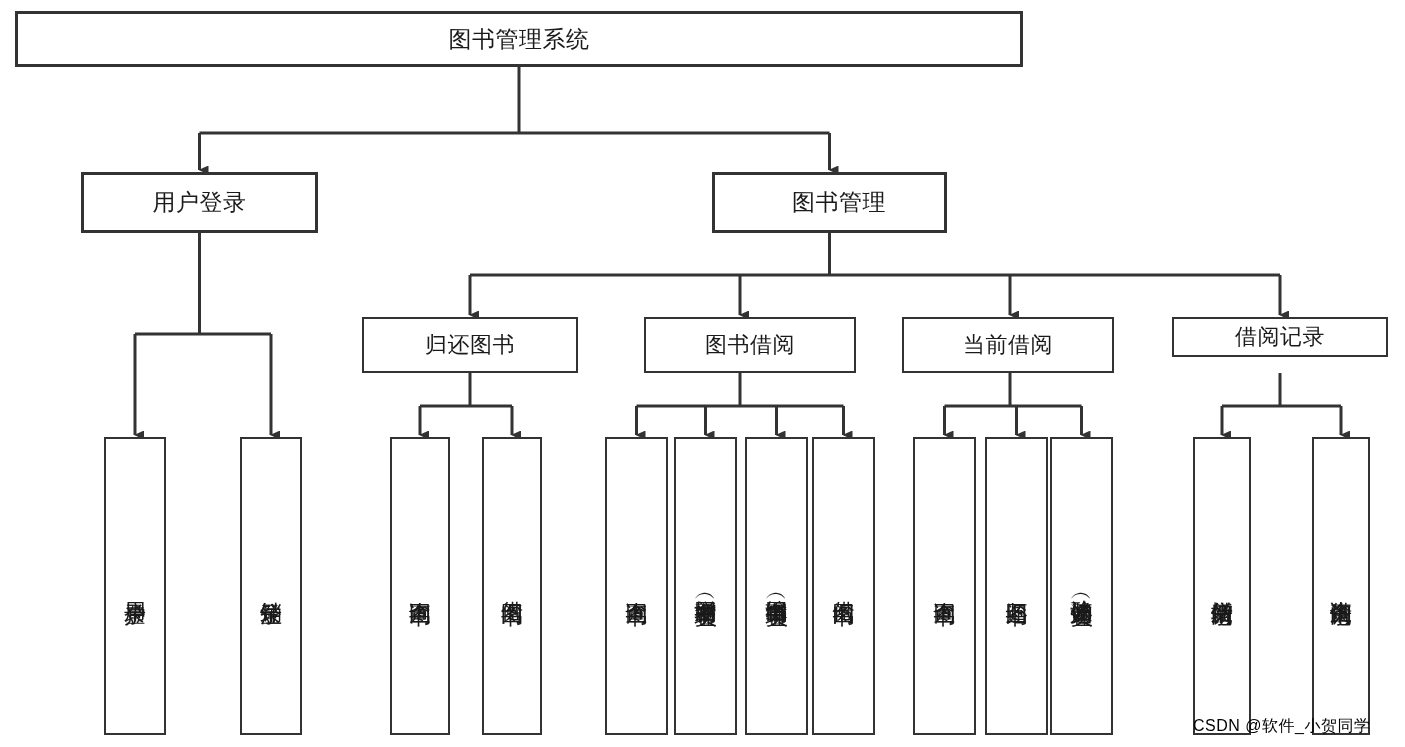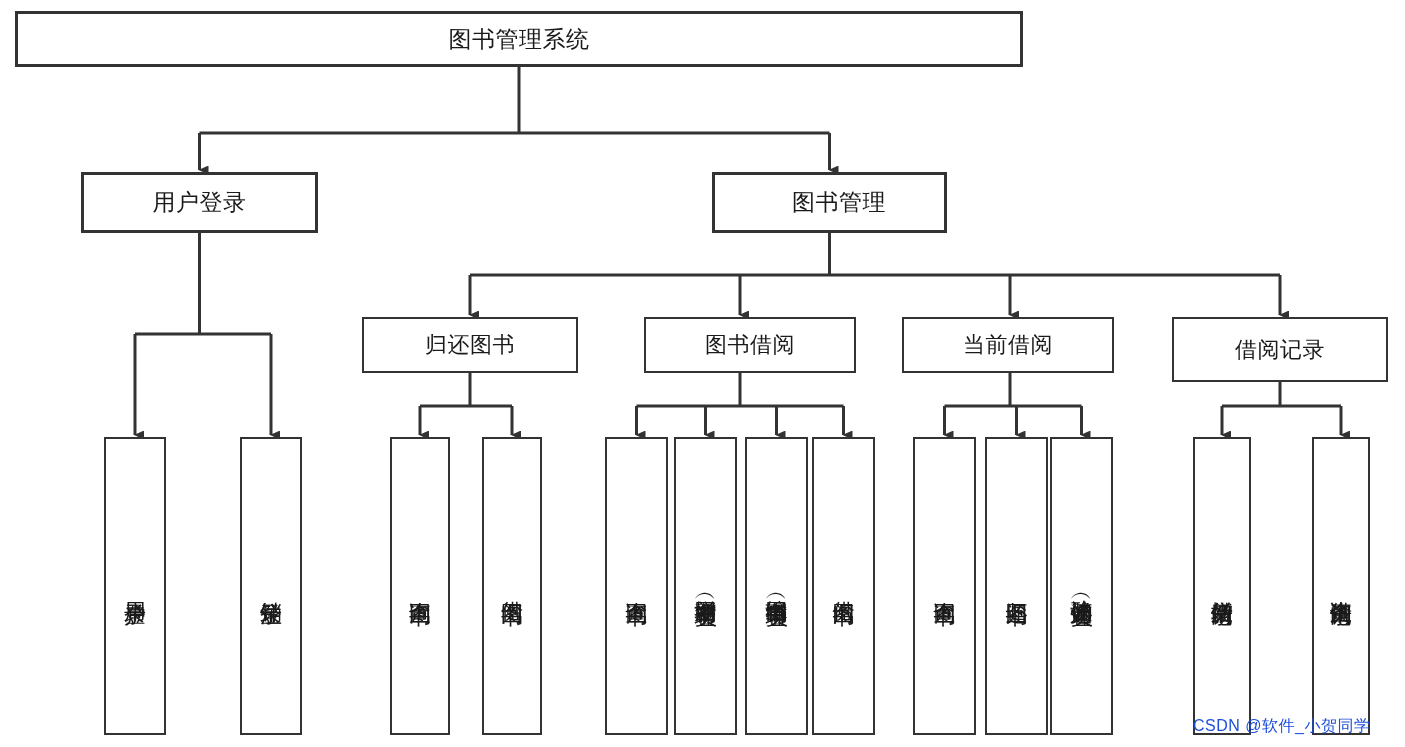--- a/index.html
+++ b/index.html
@@ -52,21 +52,21 @@
     font-size: 22px;
     color: #1a1a1a;
     line-height: 1.28;
     letter-spacing: 1px;
     text-align: center;
     max-height: 270px;
   }
   .watermark {
     position: absolute;
     font-size: 16px;
-    color: #1d4ed8;
+    color: #000000;
     white-space: nowrap;
     letter-spacing: 0.5px;
   }
 </style>
 </head>
 <body>
 
 <div id="diagram-root">
 
   <svg id="diagram-svg" viewBox="0 0 1405 747" xmlns="http://www.w3.org/2000/svg">
@@ -124,21 +124,21 @@
       </div>
       <div class="node-box level-2" style="left: 362px; top: 317px; width: 216px; height: 56px;">
         <span class="node-label-h">归还图书</span>
       </div>
       <div class="node-box level-2" style="left: 632px; top: 317px; width: 212px; height: 56px; margin-left: 12px;">
         <span class="node-label-h">图书借阅</span>
       </div>
       <div class="node-box level-2" style="left: 902px; top: 317px; width: 212px; height: 56px;">
         <span class="node-label-h">当前借阅</span>
       </div>
-      <div class="node-box level-2" style="left: 1172px; top: 317px; width: 216px; height: 65px;">
+      <div class="node-box level-2" style="left: 1172px; top: 317px; width: 216px; height: 40px;">
         <span class="node-label-h">借阅记录</span>
       </div>
       <div class="node-box level-3" style="left: 104px; top: 437px; width: 62px; height: 298px;">
         <span class="node-label-v">用户登录</span>
       </div>
       <div class="node-box level-3" style="left: 240px; top: 437px; width: 62px; height: 298px;">
         <span class="node-label-v">注销登录</span>
       </div>
       <div class="node-box level-3" style="left: 390px; top: 437px; width: 60px; height: 298px;">
         <span class="node-label-v">查询图书</span>

